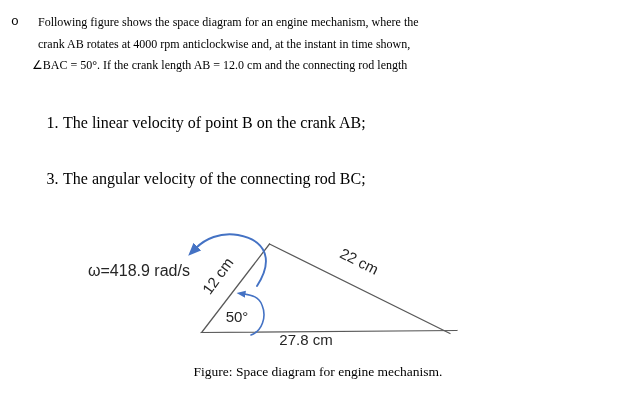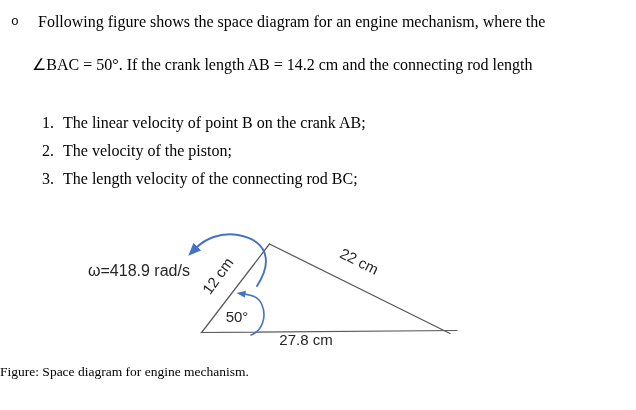--- a/index.html
+++ b/index.html
@@ -1,58 +1,56 @@
 <!DOCTYPE html>
 <html><head>
 <meta charset="utf-8">
 <style>
   html,body{margin:0;padding:0;background:#fff;}
   .page{position:relative;width:636px;height:410px;background:#ffffff;overflow:hidden;
         font-family:"Liberation Serif",serif;color:#000;}
   .bullet{position:absolute;left:11px;top:14px;font-family:"Liberation Mono",monospace;
           font-size:13px;color:#000;}
-  .pline{position:absolute;left:38px;font-size:16px;line-height:22px;white-space:nowrap;}
+  .pline{position:absolute;left:38px;font-size:12px;line-height:22px;white-space:nowrap;}
   .l1{top:11px}
   .l2{top:33px}
   .l3{top:54px;left:32px}
   .l4{top:84px}
-  .li{position:absolute;left:42px;font-size:16px;line-height:22px;white-space:nowrap;}
+  .li{position:absolute;left:42px;font-size:16px;line-height:22px;white-space:nowrap;text-align:center;}
   .i1{top:112px}.i2{top:140px}.i3{top:168px}.i4{top:197px}
   .num{display:inline-block;min-width:21px;}
   .i4 .num{min-width:25px;}
   .fig-svg{position:absolute;left:0;top:0;width:636px;height:410px;}
   .tri{stroke:#595959;stroke-width:1.25;fill:none;stroke-linecap:round;}
   .arrow{stroke:#4472C4;fill:none;stroke-linecap:round;}
   .arrow-big{stroke-width:1.9;}
   .arrow-small{stroke-width:1.6;}
   .ah{fill:#4472C4;}
   .dlabel{font-family:"Liberation Sans",sans-serif;fill:#262626;}
   .dim{font-size:15px;}
   .omega{font-size:16px;}
-  .caption{position:absolute;left:0;top:364px;width:636px;text-align:left;
+  .caption{position:absolute;left:0;top:364px;width:636px;text-align:center;
            font-size:13.5px;color:#000;}
 </style>
 </head>
 <body>
 
 <div class="page">
 
   <div class="bullet">o</div>
 
   <div class="pline l1">Following figure shows the space diagram for an engine mechanism, where the</div>
-  <div class="pline l3">∠BAC = 50°. If the crank length AB = 14.2 cm and the connecting rod length</div>
+  <div class="pline l2">crank AB rotates at 4000 rpm anticlockwise and, at the instant in time shown,</div>
+  <div class="pline l3">∠BAC = 50°. If the crank length AB = 12.0 cm and the connecting rod length</div>
 
   <div class="li i1">
     <span class="num">1.</span><span>The linear velocity of point B on the crank AB;</span>
   </div>
-  <div class="li i2">
-    <span class="num">2.</span><span>The velocity of the piston;</span>
-  </div>
   <div class="li i3">
-    <span class="num">3.</span><span>The length velocity of the connecting rod BC;</span>
+    <span class="num">3.</span><span>The angular velocity of the connecting rod BC;</span>
   </div>
 
   <svg class="fig-svg" viewBox="0 0 636 410" aria-hidden="true">
     <defs>
       <marker id="ah-big" markerUnits="userSpaceOnUse" markerWidth="15" markerHeight="12" refX="2" refY="5.5" orient="auto">
         <path class="ah" d="M0 0 L13 5.5 L0 11 Z"></path>
       </marker>
       <marker id="ah-small" markerUnits="userSpaceOnUse" markerWidth="10" markerHeight="8" refX="1.5" refY="3.5" orient="auto">
         <path class="ah" d="M0 0 L9 3.5 L0 7 Z"></path>
       </marker>

